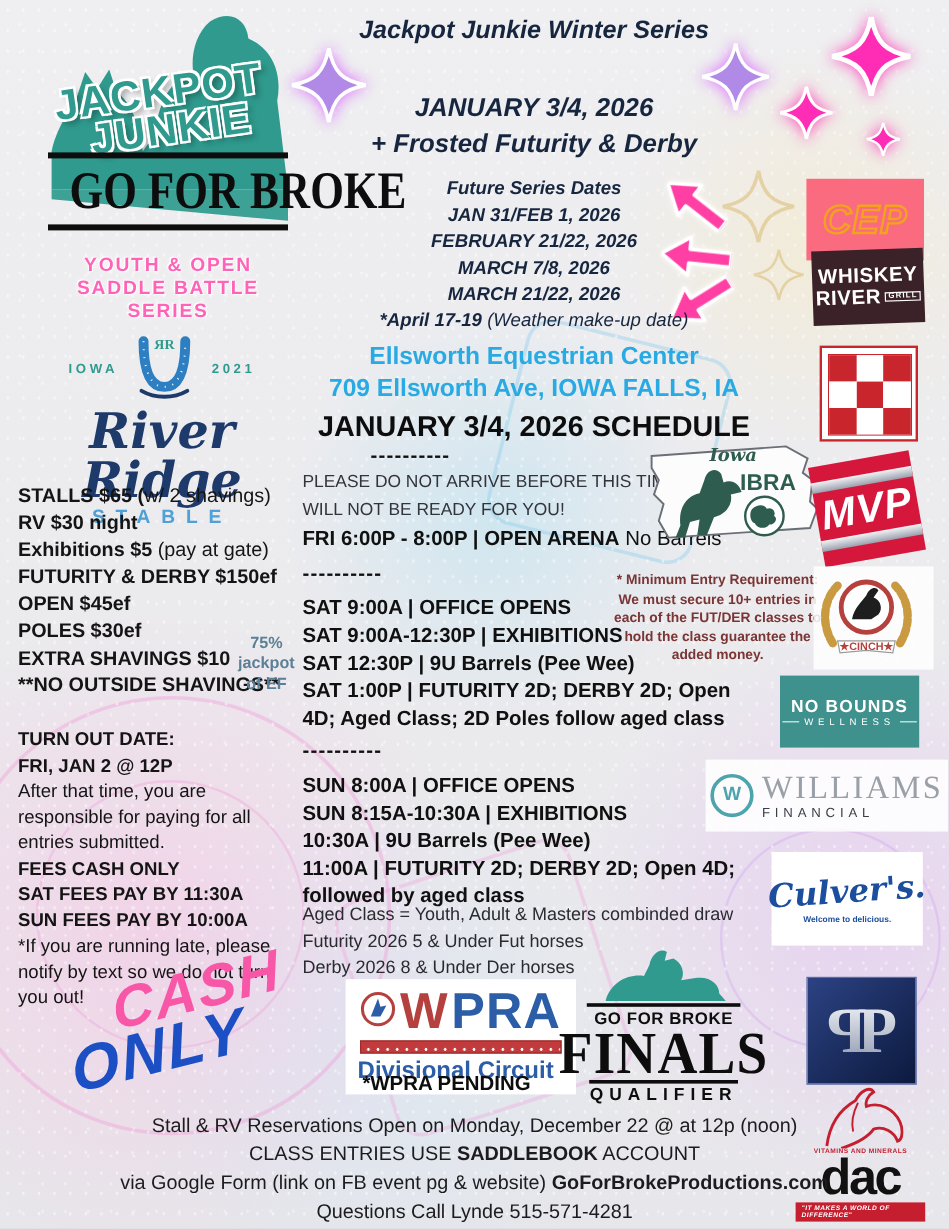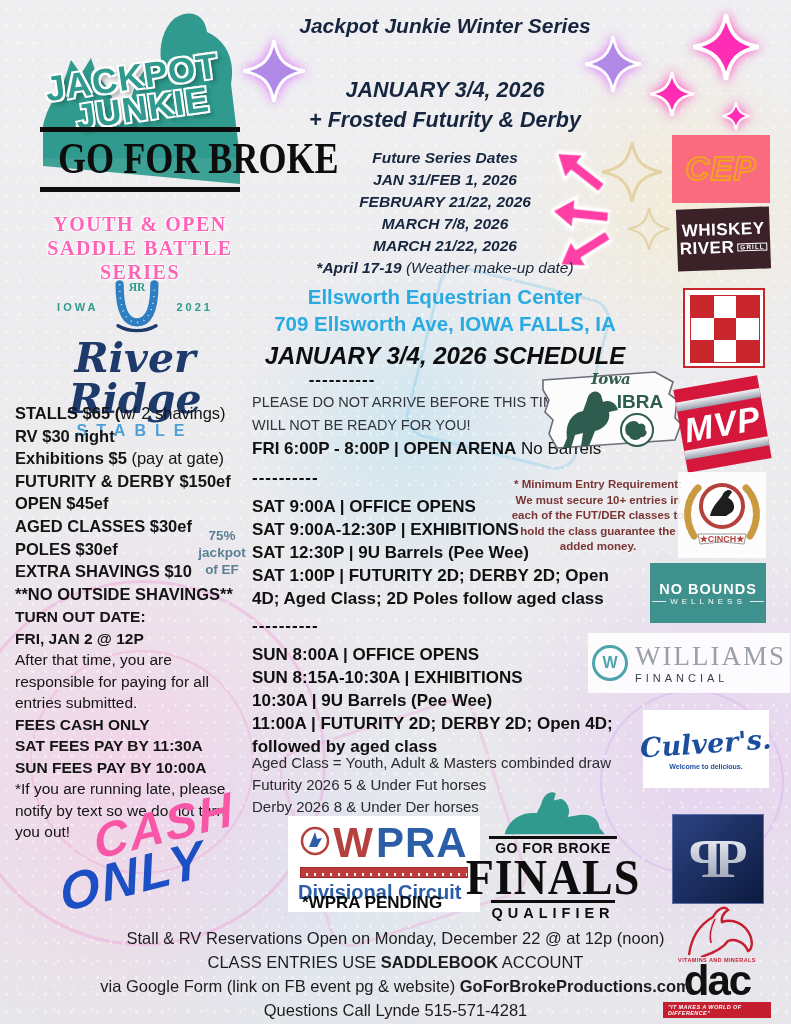--- a/index.html
+++ b/index.html
@@ -29,22 +29,22 @@
   .sparkle.faint{filter:none;opacity:.5;}
   .arrow{filter:drop-shadow(0 0 2px rgba(255,255,255,.9));}
 
   
   .jj-rot{transform:rotate(-8deg);line-height:.92;}
   .jj-word{font-weight:900;font-size:35px;letter-spacing:1px;color:#2f9a8d;
     text-shadow:-2px -2px 0 #fff,2px -2px 0 #fff,-2px 2px 0 #fff,2px 2px 0 #fff,4px 4px 5px rgba(0,0,0,.35);}
   .gfb{font-family:"Liberation Serif",serif;font-weight:700;font-size:44px;letter-spacing:0;
     transform:scaleX(.82);transform-origin:center;white-space:nowrap;color:#0d0d0d;}
   .gfb-wrap{border-top:5px solid #0d0d0d;border-bottom:5px solid #0d0d0d;padding:1px 0 3px;}
-  .series-pink{font-weight:800;font-size:20px;letter-spacing:1.5px;color:#ff63b8;line-height:1.2;
-    text-shadow:0 0 6px #fff,1px 1px 0 #fff,-1px -1px 0 #fff;font-family:Liberation Serif, serif;}
+  .series-pink{font-weight:800;font-size:16px;letter-spacing:1.5px;color:#ff63b8;line-height:1.2;
+    text-shadow:0 0 6px #fff,1px 1px 0 #fff,-1px -1px 0 #fff;}
   .rr-side{font-weight:700;font-size:11px;letter-spacing:3px;color:#2f9a8d;}
   .rr-name{font-family:"DejaVu Serif",serif;font-style:italic;font-weight:700;font-size:41px;color:#1d3a6b;line-height:1;}
   .rr-stable{font-weight:700;font-size:16px;letter-spacing:9px;color:#4da0d8;}
 
   .price-line{margin:0;font-size:16.5px;line-height:22.6px;color:#141414;}
   .price-line b{font-weight:700;}
   .jackpot-note{font-weight:700;font-size:13.5px;line-height:17px;color:#5b7f95;}
 
   .turn{font-size:15.5px;line-height:21.5px;color:#141414;}
   .turn p{margin:0;}
@@ -52,21 +52,21 @@
 
   .cash-word{font-style:italic;font-weight:900;letter-spacing:2px;transform:rotate(-14deg) skewX(-6deg);}
 
   
   .navy{color:#17263f;}
   .hd-title{font-weight:700;font-style:italic;font-size:21px;}
   .hd-date{font-weight:700;font-style:italic;font-size:21.5px;}
   .future{font-weight:700;font-style:italic;font-size:15.5px;line-height:22px;}
   .makeup-n{font-weight:400;font-style:italic;}
   .venue{font-weight:700;font-size:20.5px;color:#29aae3;line-height:27px;}
-  .sched-title{font-weight:700;font-size:24px;color:#0d0d0d;font-style:italic;}
+  .sched-title{font-weight:700;font-size:24px;color:#0d0d0d;}
   .sched{font-size:17px;line-height:23px;color:#101010;}
   .sched p{margin:0;}
   .sched .b{font-weight:700;}
   .sched .note{font-size:14.5px;color:#33343a;}
   .divider{font-weight:700;letter-spacing:1px;}
   .min-entry{font-weight:700;font-size:11.5px;line-height:15.5px;color:#7a3535;white-space:pre-line;}
   .aged{font-size:15px;line-height:22px;color:#2a2b30;}
   .aged p{margin:0;}
 
   
@@ -217,21 +217,20 @@
     <div class="ctr rr-name">River Ridge</div>
     <div class="ctr rr-stable" style="margin-top:2px;">STABLE</div>
   </div>
 
   <div class="abs" style="left:15px;top:402px;width:245px;">
     <p class="price-line"><b>STALLS $65 (</b><span>w/ 2 shavings)</span></p>
     <p class="price-line"><b>RV $30 night</b><span></span></p>
     <p class="price-line"><b>Exhibitions $5</b><span> (pay at gate)</span></p>
     <p class="price-line"><b>FUTURITY &amp; DERBY $150ef</b><span></span></p>
     <p class="price-line"><b>OPEN $45ef</b><span></span></p>
-    <p class="price-line"><b>AGED CLASSES $30ef</b><span></span></p>
     <p class="price-line"><b>POLES $30ef</b><span></span></p>
     <p class="price-line"><b>EXTRA SHAVINGS $10</b><span></span></p>
     <p class="price-line"><b>**NO OUTSIDE SHAVINGS**</b><span></span></p>
   </div>
   <div class="abs ctr jackpot-note" style="left:192px;top:527px;width:60px;">
     <div>75%</div>
     <div>jackpot</div>
     <div>of EF</div>
   </div>
 
@@ -323,21 +322,21 @@
 
   <div class="abs finals" style="left:478px;top:786px;width:150px;">
     <svg width="126" height="50" viewBox="0 0 126 55">
       <path d="M10 52 C15 36 30 28 45 30 L50 20 C52 10 60 4 66 8 L64 16 L72 14 C80 18 83 28 79 34 L92 32 C106 30 114 38 114 46 L120 53 L10 53 Z" fill="#2f9a8d"></path>
     </svg>
     <div class="fin-top">GO FOR BROKE</div>
     <div class="fin-big">FINALS</div>
     <div class="fin-q">QUALIFIER</div>
   </div>
 
-  <div class="abs logo-box cep" style="left:672px;top:135px;width:98px;height:68px;">
+  <div class="abs logo-box cep" style="left:672px;top:149px;width:98px;height:68px;">
     <span>CEP</span>
   </div>
 
   <div class="abs logo-box whiskey" style="left:677px;top:208px;width:93px;height:62px;">
     <div class="l1">WHISKEY</div>
     <div class="l1" style="display:flex;align-items:center;">
       <span>RIVER</span>
       <span class="grill">GRILL</span>
     </div>
   </div>
@@ -353,21 +352,21 @@
       <div class="r"></div>
         <div class="c"></div>
         <div class="r"></div>
     </div>
   </div>
 
   <div class="abs mvp-band" style="left:680px;top:382px;width:85px;height:84px;">
     <span>MVP</span>
   </div>
 
-  <div class="abs" style="left:678px;top:472px;width:88px;height:86px;background:rgba(255,255,255,.85);">
+  <div class="abs" style="left:678px;top:472px;width:100px;height:86px;background:rgba(255,255,255,.85);">
     <svg width="88" height="86" viewBox="0 0 88 86">
       <path d="M16 64 C6 48 8 28 20 16" fill="none" stroke="#c99a3f" stroke-width="7" stroke-dasharray="5 3" stroke-linecap="round"></path>
       <path d="M72 64 C82 48 80 28 68 16" fill="none" stroke="#c99a3f" stroke-width="7" stroke-dasharray="5 3" stroke-linecap="round"></path>
       <circle cx="44" cy="34" r="21" fill="#fff" stroke="#b5413c" stroke-width="4"></circle>
       <path d="M32 44 C34 34 40 30 44 24 C46 18 52 16 54 20 L50 26 C56 28 58 36 54 40 L48 44 Z" fill="#1e1e1e"></path>
       <path d="M20 62 L68 62 L66 72 L44 70 L22 72 Z" fill="#fff" stroke="#9a9a9a" stroke-width="1"></path>
       <text x="44" y="70" text-anchor="middle" font-size="9" font-weight="bold" fill="#b5413c" font-family="Liberation Sans, sans-serif">★CINCH★</text>
     </svg>
   </div>
 

